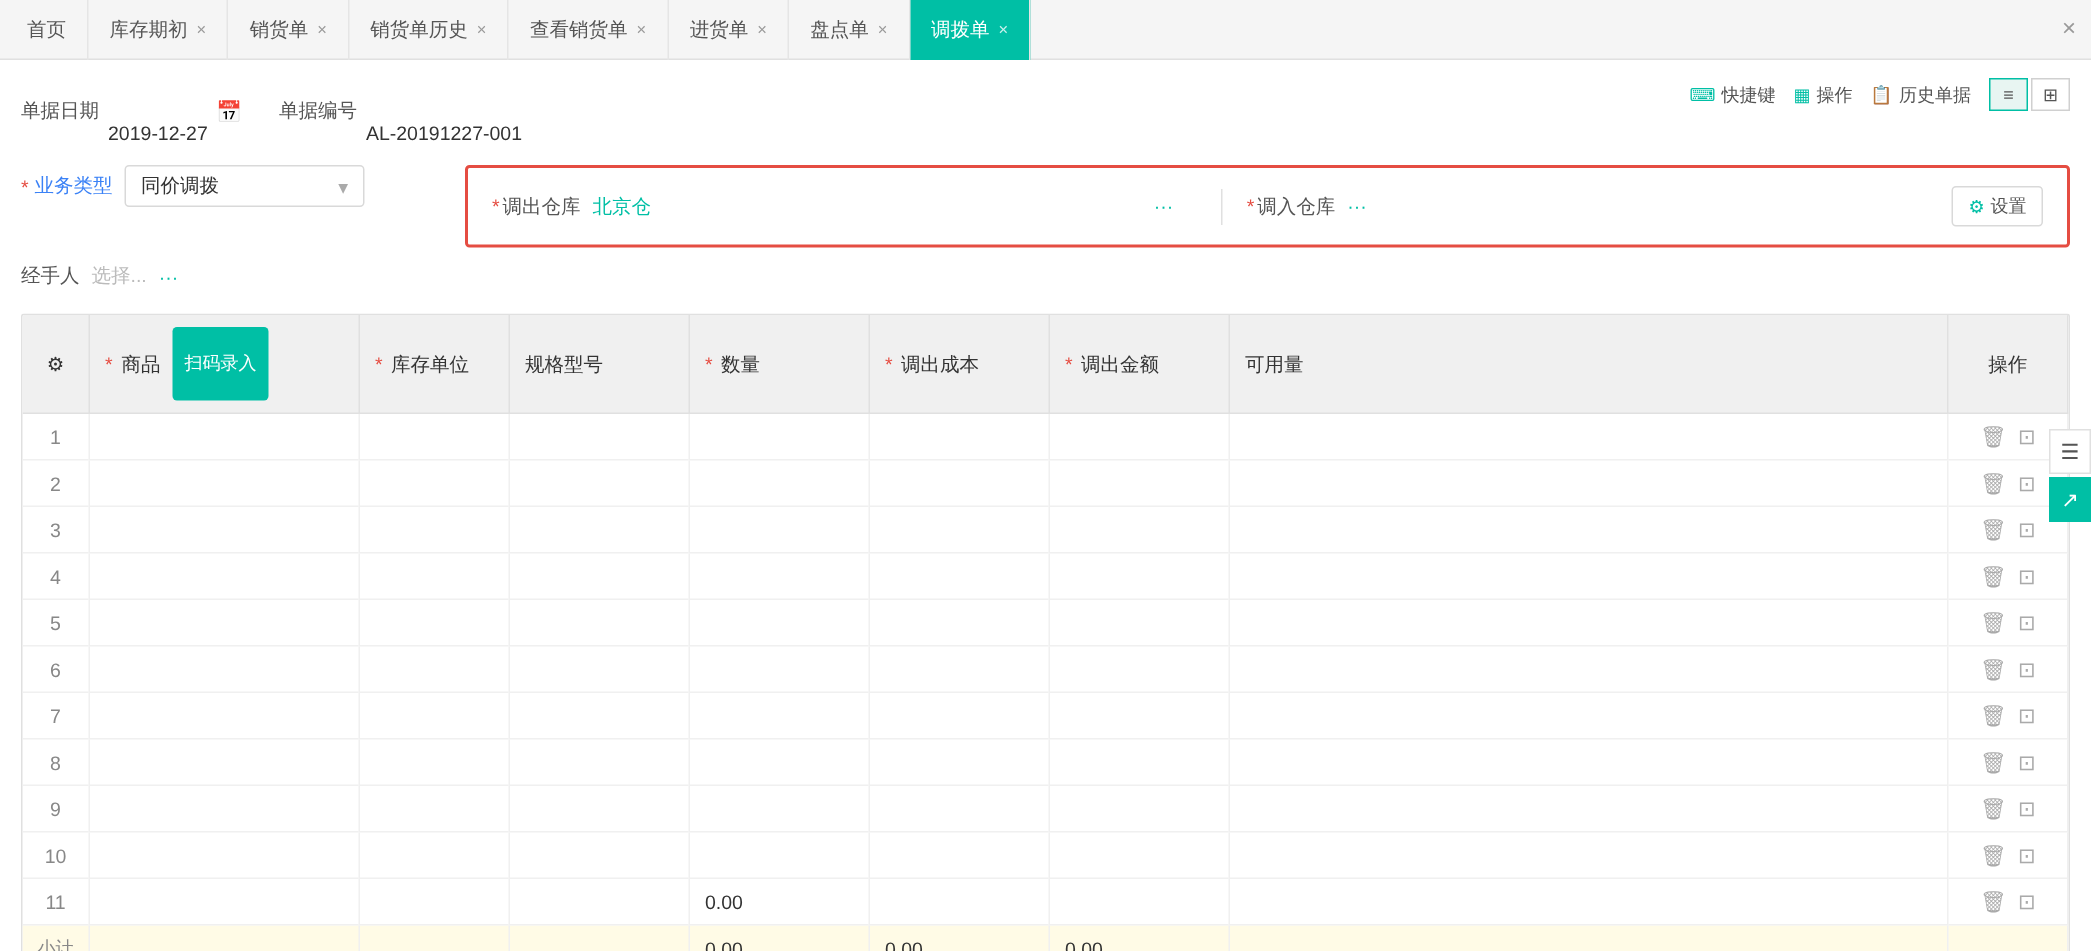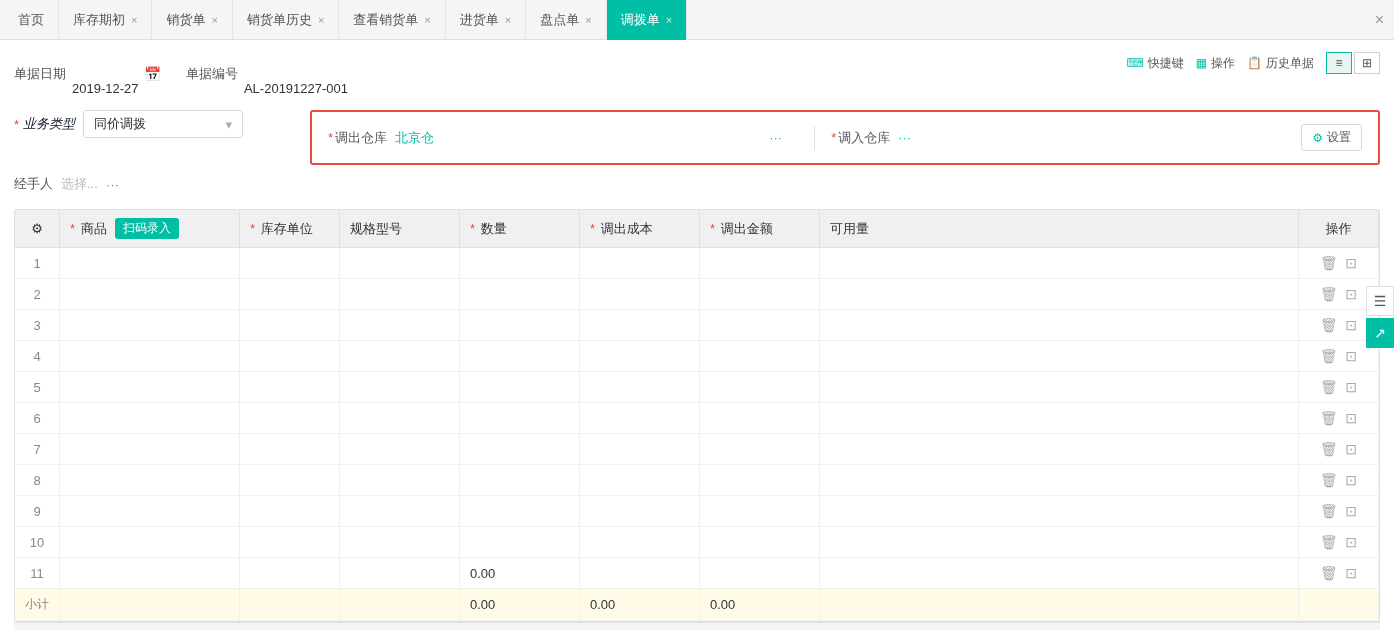--- a/index.html
+++ b/index.html
@@ -45,21 +45,21 @@
       width: 26px; height: 22px; border: 1px solid #d0d0d0; background: #fff;
       display: flex; align-items: center; justify-content: center; cursor: pointer; font-size: 12px;
     }
     .toolbar-icon-btn.active { background: #e8f5f2; border-color: #00bfa5; }
 
     
     .form-section {
       display: flex; align-items: flex-start; margin-bottom: 10px; gap: 16px;
     }
     .form-label { color: #e54d42; margin-right: 4px; }
-    .form-label-text { color: #0f172a; margin-right: 8px; font-style: italic; }
+    .form-label-text { color: #3b82f6; margin-right: 8px; }
     .form-select {
       display: flex; align-items: center; border: 1px solid #d9d9d9; border-radius: 3px;
       padding: 4px 10px; min-width: 160px; cursor: pointer; background: #fff;
     }
     .form-select .arrow { margin-left: auto; color: #aaa; }
 
     
     .red-box {
       border: 2px solid #e54d42; border-radius: 3px; padding: 12px 16px;
       display: flex; align-items: center; flex: 1; gap: 0;
@@ -98,21 +98,21 @@
     thead th.op-col { width: 80px; text-align: center; }
     tbody tr { border-bottom: 1px solid #f0f0f0; }
     tbody td {
       padding: 7px 10px; border-right: 1px solid #f0f0f0; color: #333; white-space: nowrap;
     }
     tbody td.num-col { color: #888; text-align: center; }
     tbody td.op-cell { text-align: center; }
     .op-btn { background: none; border: none; cursor: pointer; color: #aaa; font-size: 14px; margin: 0 2px; }
     .scan-btn {
       background: #00bfa5; color: #fff; border: none; border-radius: 3px;
-      padding: 2px 8px; font-size: 12px; cursor: pointer; margin-left: 4px;
+      padding: 16px 8px; font-size: 12px; cursor: pointer; margin-left: 4px;
     }
     .th-inner { display: flex; align-items: center; gap: 4px; }
 
     
     .float-right {
       position: fixed; right: 0; top: 50%; transform: translateY(-50%);
       display: flex; flex-direction: column; gap: 2px;
     }
     .float-btn {
       width: 28px; background: #fff; border: 1px solid #e0e0e0;

